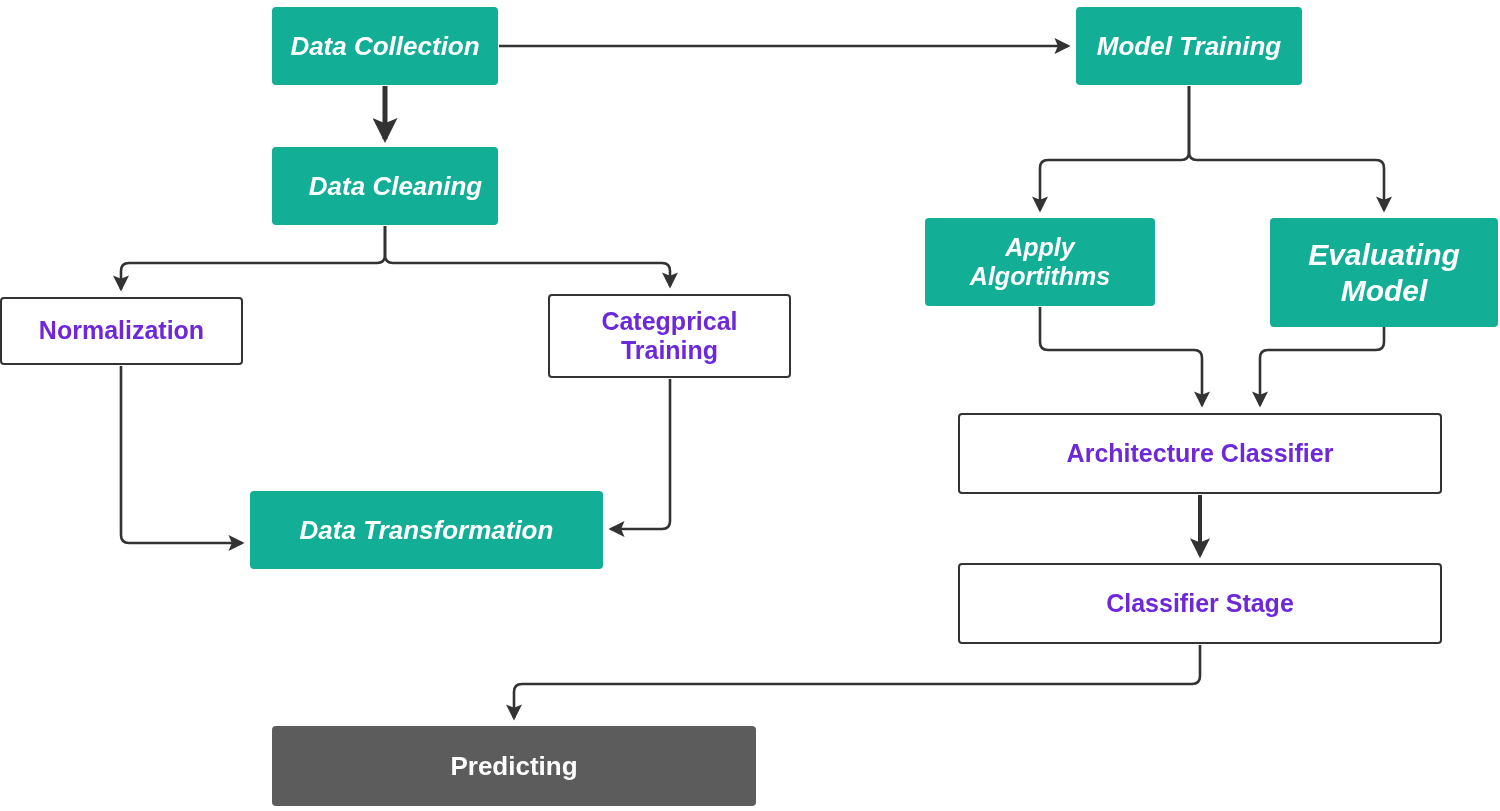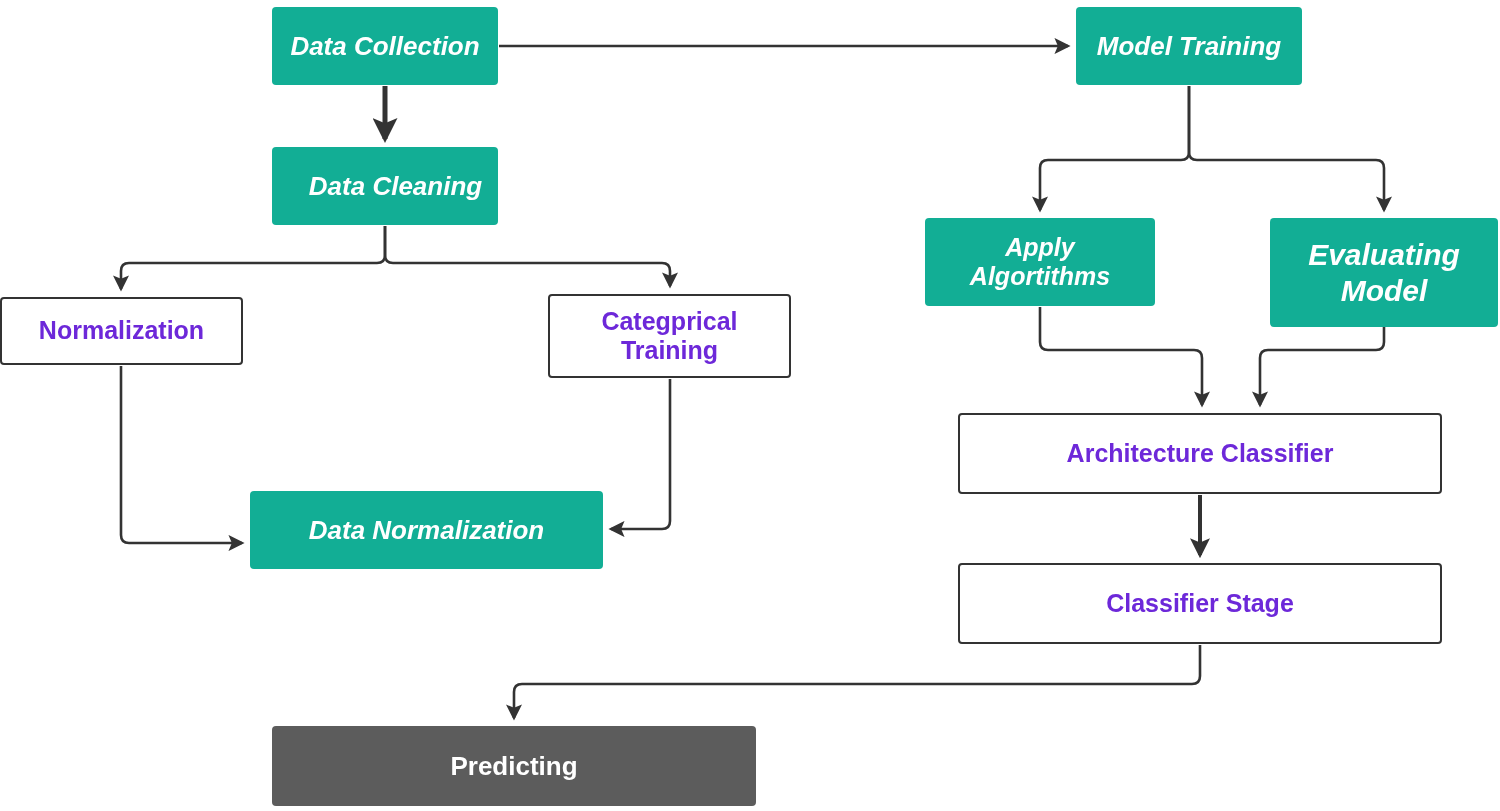--- a/index.html
+++ b/index.html
@@ -112,19 +112,19 @@
   <div class="node teal" style="left:1270px; top:218px; width:228px; height:109px; font-size:30px;">Evaluating
 Model</div>
 
   <div class="node white" style="left:0px; top:297px; width:243px; height:68px; font-size:25px;">Normalization</div>
 
   <div class="node white" style="left:548px; top:294px; width:243px; height:84px; font-size:25px;">Categprical
 Training</div>
 
   <div class="node white" style="left:958px; top:413px; width:484px; height:81px; font-size:25px;">Architecture Classifier</div>
 
-  <div class="node teal" style="left:250px; top:491px; width:353px; height:78px; font-size:26px;">Data Normalization</div>
+  <div class="node teal" style="left:250px; top:491px; width:353px; height:78px; font-size:26px;">Data Transformation</div>
 
   <div class="node white" style="left:958px; top:563px; width:484px; height:81px; font-size:25px;">Classifier Stage</div>
 
   <div class="node gray" style="left:272px; top:726px; width:484px; height:80px; font-size:26px;">Predicting</div>
 
 </div>
 
 </body></html>

